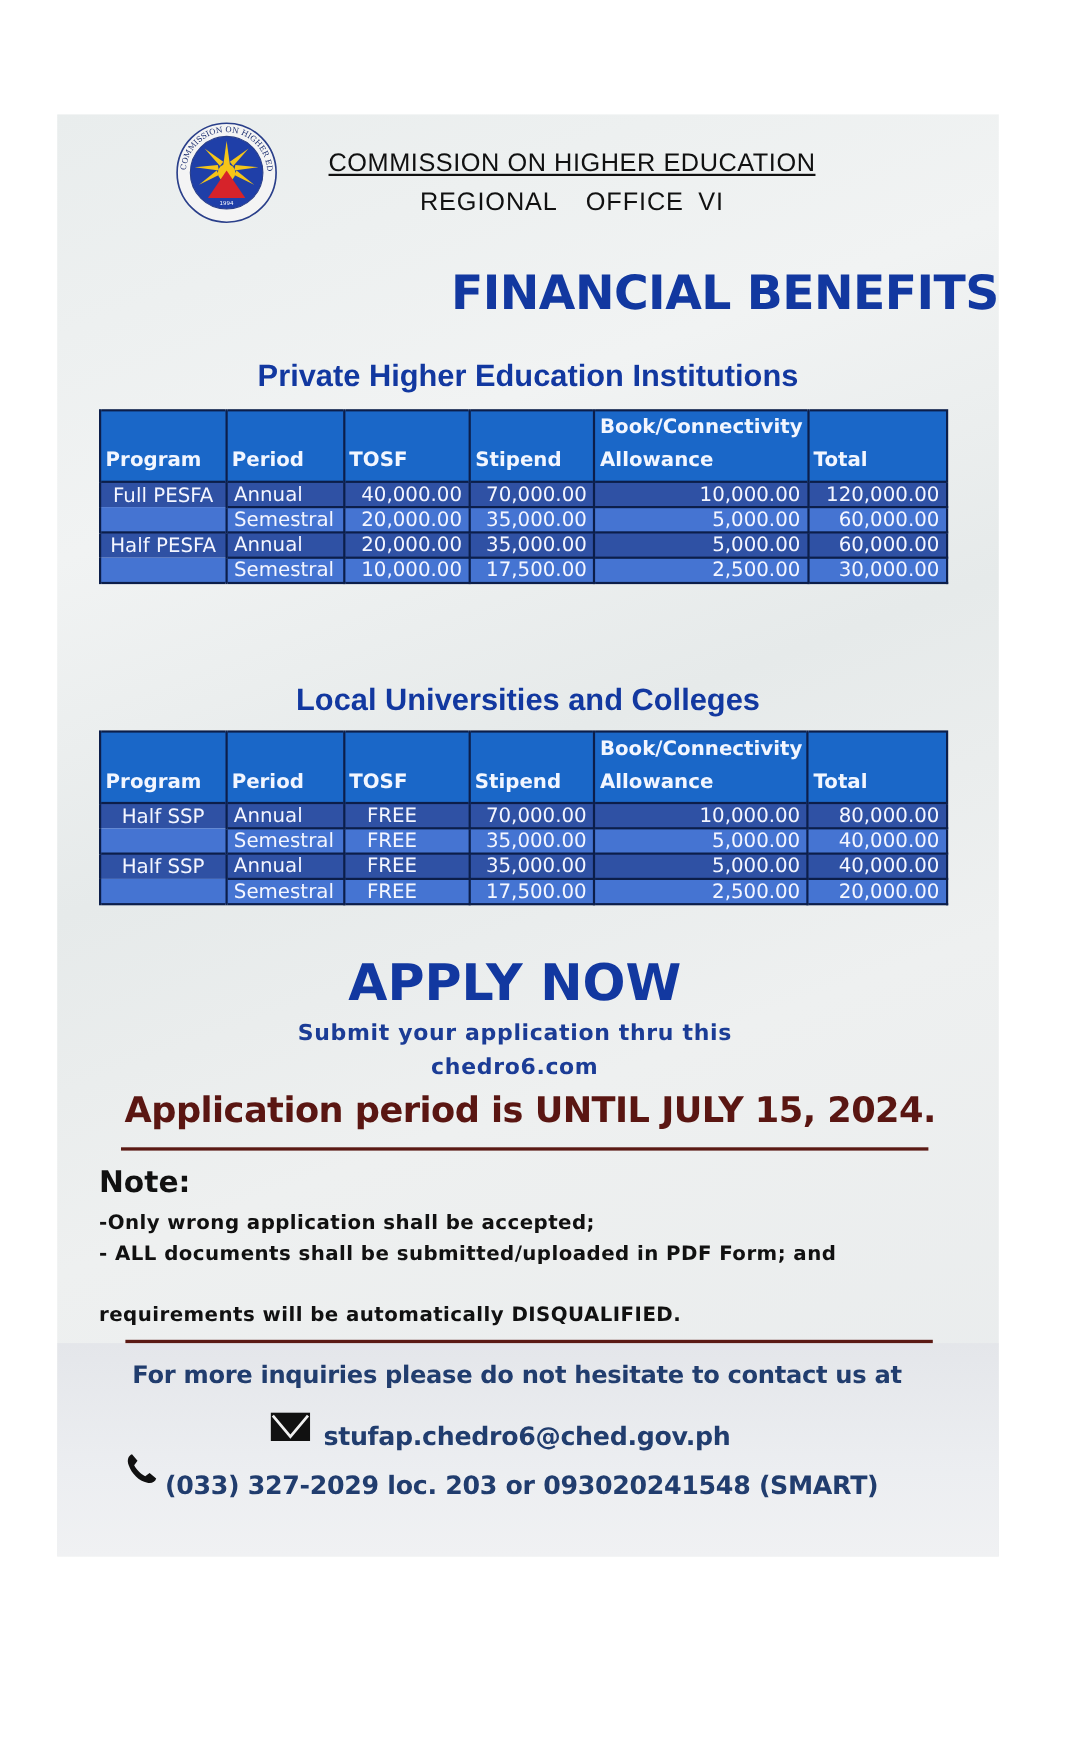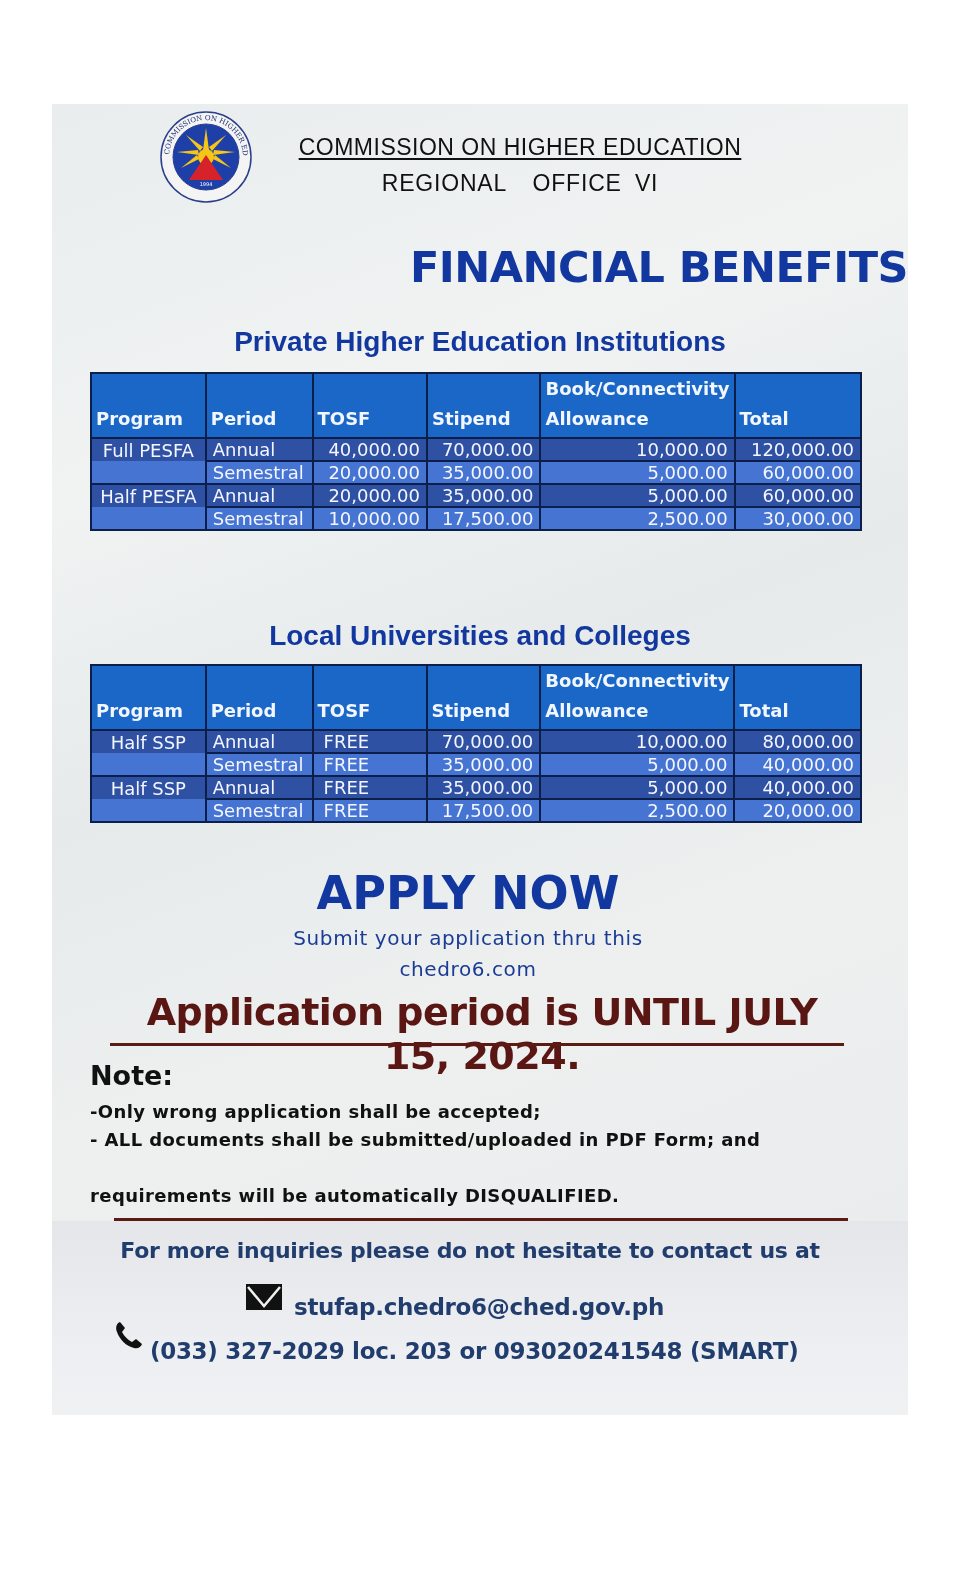--- a/index.html
+++ b/index.html
@@ -53,35 +53,35 @@
       height: 60px; line-height: 30px; color: #f2f6ff;
     }
     .benefit-table td {
       height: 19px; padding: 0 6px; border: 2px solid #0c1e4a; white-space: nowrap;
     }
     .benefit-table tr.row-dark td { background: #2f51a4; }
     .benefit-table tr.row-light td { background: #4574d2; }
     .benefit-table td.num { text-align: right; }
     .benefit-table td.prog { text-align: center; border-bottom: none; }
     .benefit-table tr.row-light td.prog { border-top: none; }
-    .benefit-table td.free { text-align: left; padding-left: 10px; }
+    .benefit-table td.free { text-align: left; padding-left: 20px; }
     
     .apply-title {
       position: absolute; left: 0; top: 762px; width: 832px; text-align: center;
       font-family: "DejaVu Sans", sans-serif; font-weight: bold; font-size: 46px;
       color: #1238a0; letter-spacing: 0px;
     }
     .apply-sub {
       position: absolute; left: 0; width: 832px; text-align: center;
-      font-family: "DejaVu Sans", sans-serif; font-weight: normal; font-size: 20px;
+      font-family: "DejaVu Sans", sans-serif; font-weight: bold; font-size: 20px;
       color: #1b3c96; letter-spacing: 0.6px;
     }
     .deadline {
       position: absolute; left: 60px; top: 886px; width: 740px; text-align: center;
-      font-family: "DejaVu Sans", sans-serif; font-weight: bold; font-size: 38px;
+      font-family: "DejaVu Sans", sans-serif; font-weight: bold; font-size: 32px;
       color: #5a1612; letter-spacing: -0.5px;
     }
     .divider {
       position: absolute; height: 3px; background: #5b1a14;
     }
     .note-heading {
       position: absolute; left: 38px; top: 956px;
       font-family: "DejaVu Sans", sans-serif; font-weight: bold; font-size: 27px; color: #111;
     }
     .note-line {

